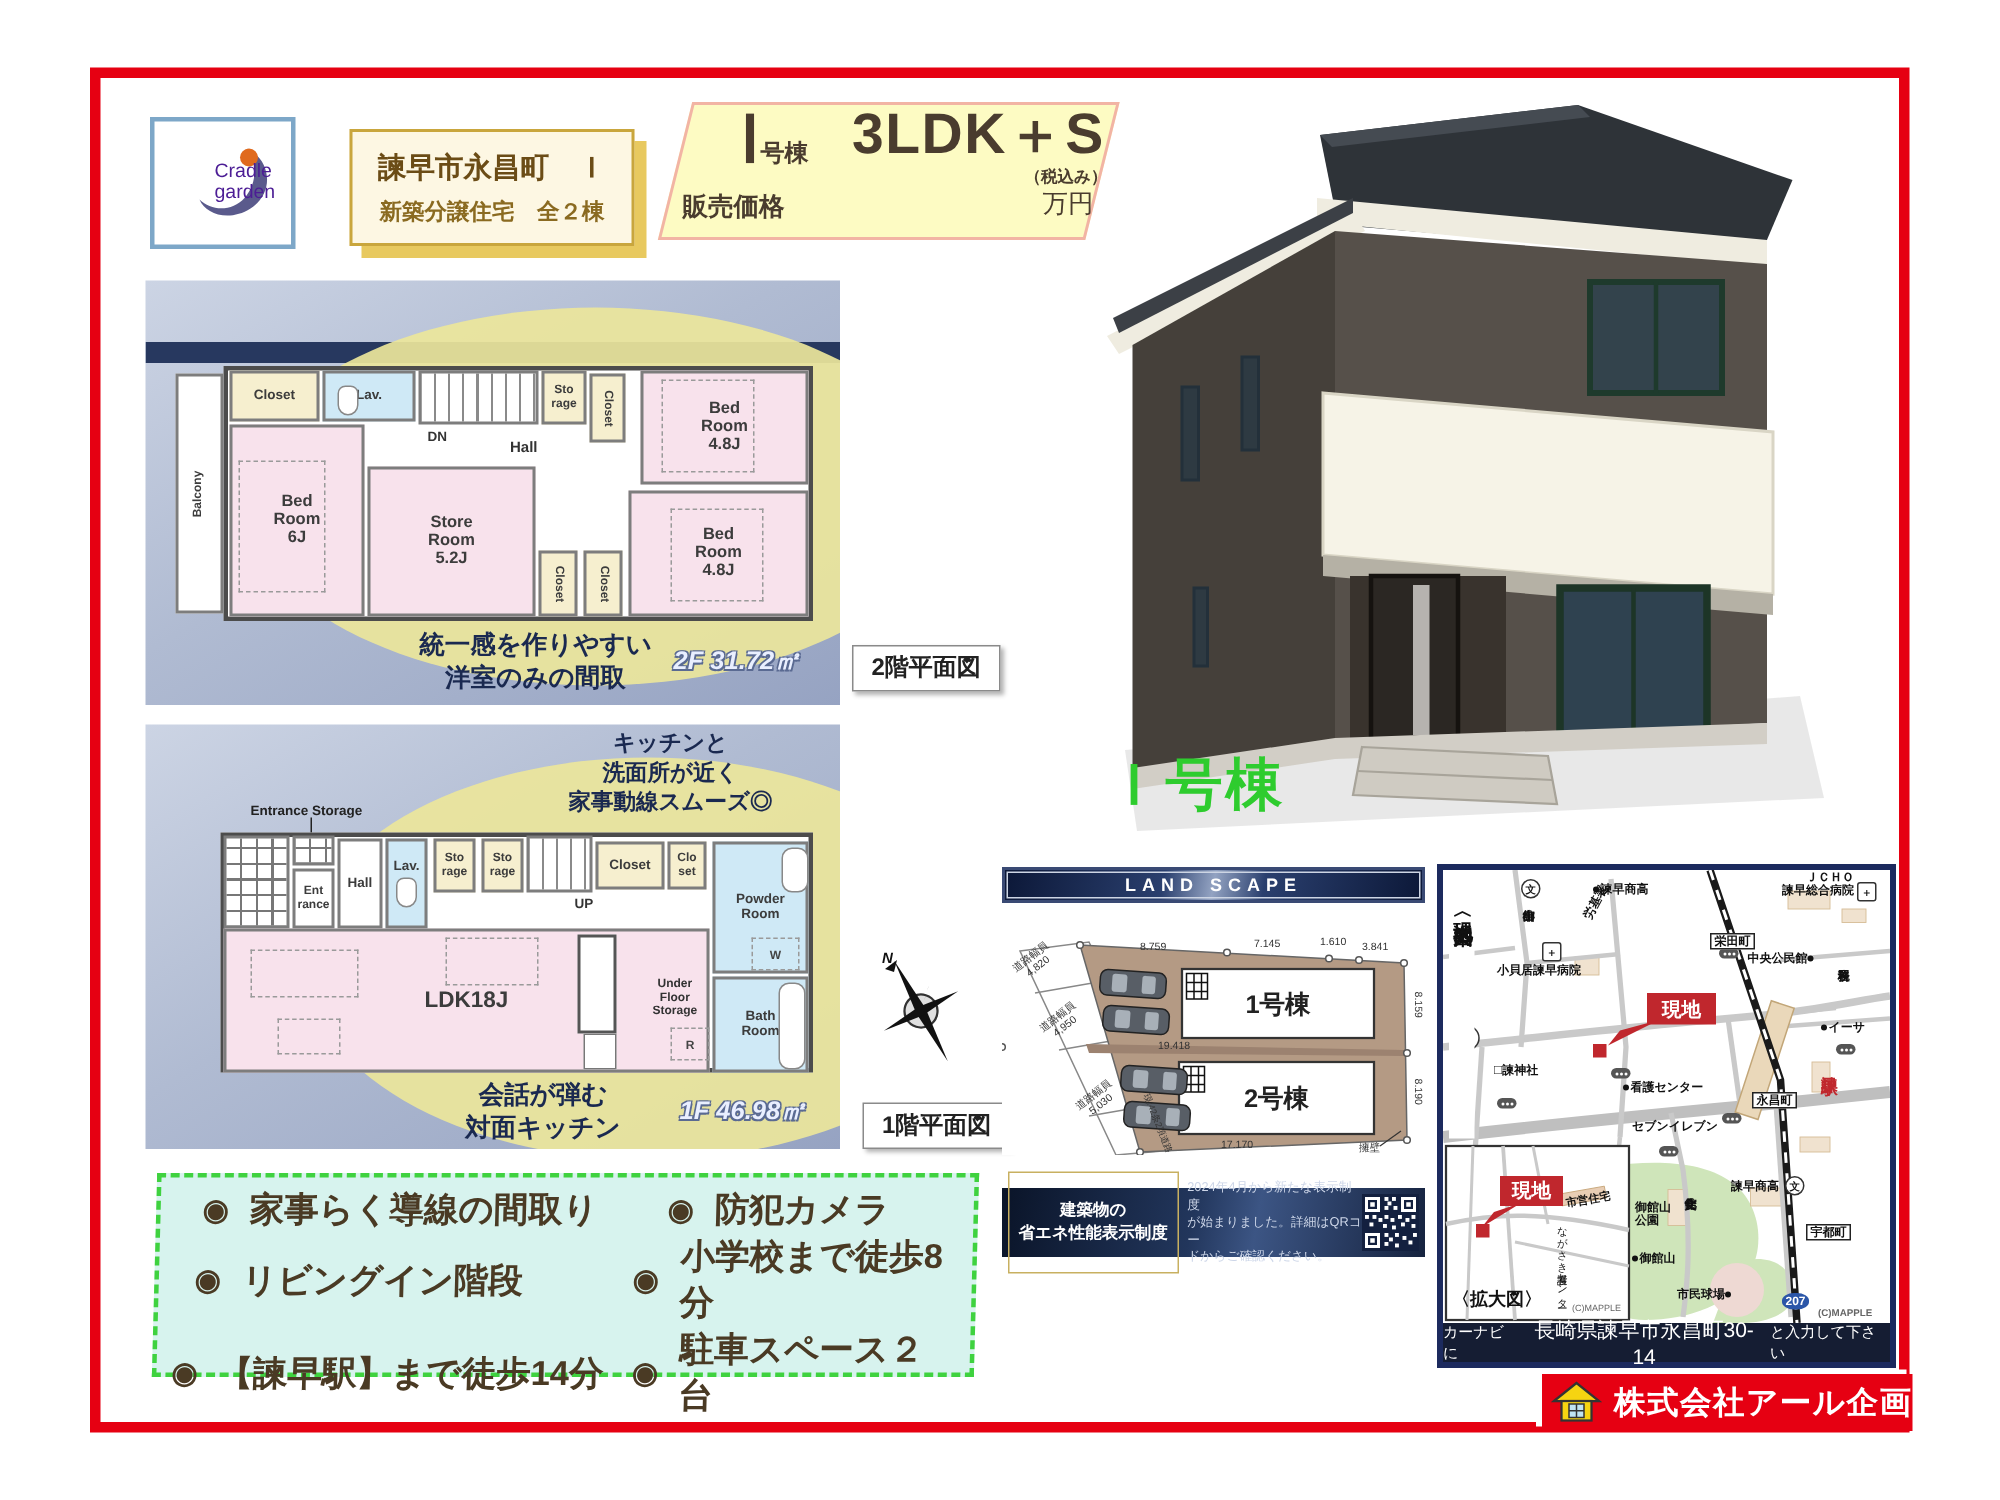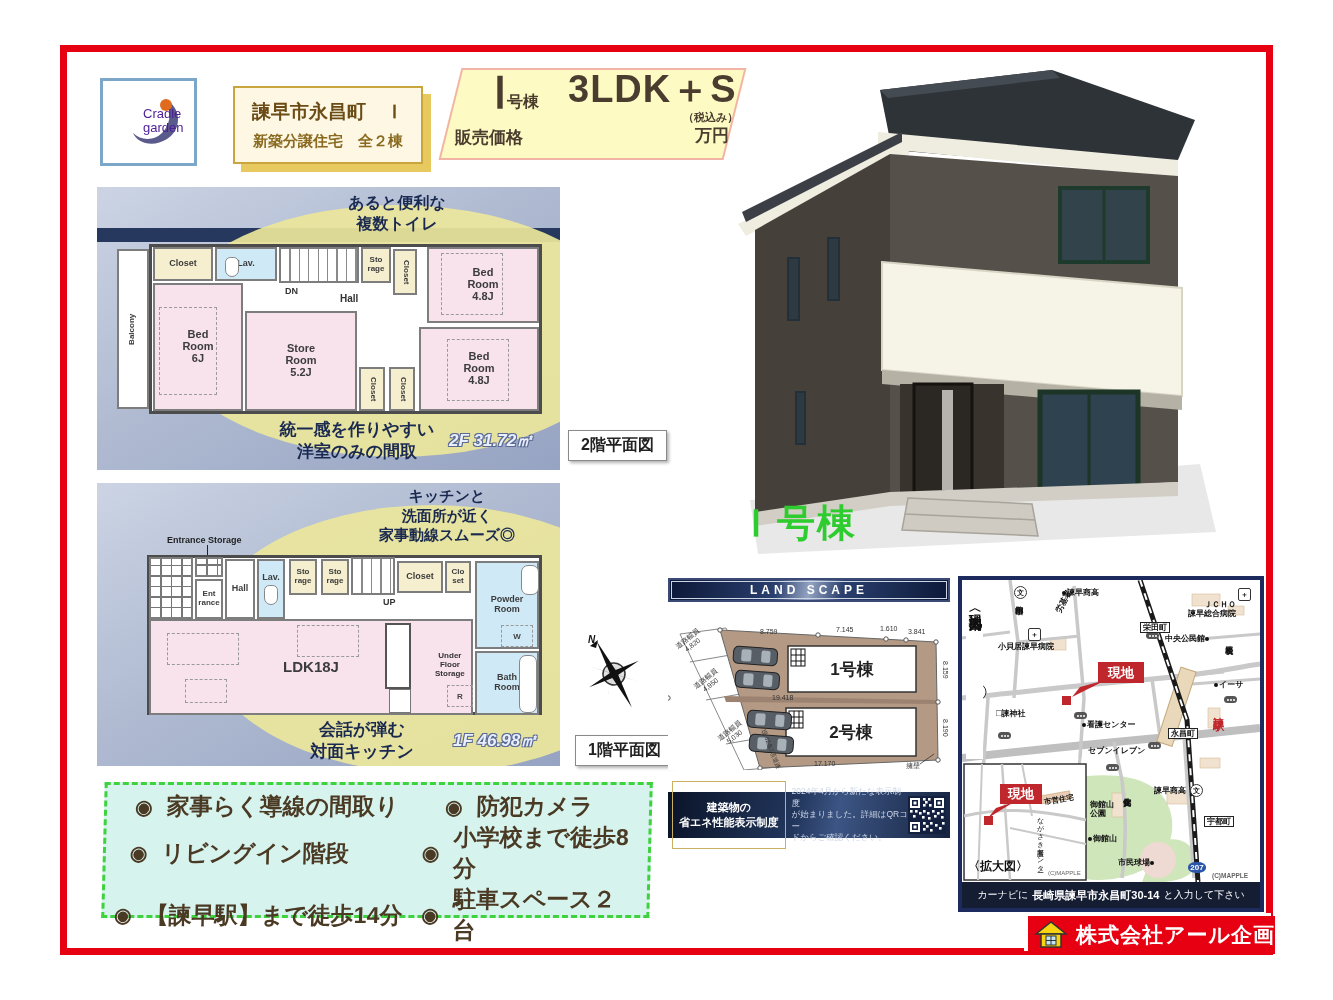--- a/index.html
+++ b/index.html
@@ -115,21 +115,21 @@
     <div class="title-l2">新築分譲住宅　全２棟</div>
   </div>
 
   <div class="price-skew"></div>
   <div class="price-content">
     <div style="position:absolute;left:22px;top:-2px;font-size:46px;font-weight:bold;">Ｉ</div>
     <div style="position:absolute;left:52px;top:28px;font-size:16px;font-weight:bold;">号棟</div>
     <div style="position:absolute;left:113px;top:0px;font-size:38px;font-weight:bold;letter-spacing:1px;">3LDK＋S</div>
     <div style="position:absolute;left:0px;top:62px;font-size:17px;font-weight:bold;">販売価格</div>
     <div style="position:absolute;left:228px;top:46px;font-size:11px;font-weight:bold;">（税込み）</div>
-    <div style="position:absolute;left:240px;top:60px;font-size:17px;font-weight:bold;">万円</div>
+    <div style="position:absolute;left:240px;top:60px;font-size:17px;font-weight:normal;">万円</div>
   </div>
 
   <svg class="abs" style="left:730px;top:62px;z-index:2;" width="508" height="500" viewBox="0 0 508 500">
     <polygon points="20,438 470,402 486,470 28,492" fill="#dcdcdc" opacity=".65"></polygon>
     <polygon points="150,28 322,8 465,58 442,112 162,88" fill="#2e3338"></polygon>
     <polygon points="150,28 322,8 330,16 158,36" fill="#454b52"></polygon>
     <polygon points="148,70 448,98 448,116 148,86" fill="#efece0"></polygon>
     <polygon points="8,162 172,78 180,92 16,174" fill="#efece0"></polygon>
     <polygon points="12,150 172,70 172,80 16,160" fill="#3c4046"></polygon>
     <polygon points="25,168 160,92 160,432 25,456" fill="#45403a"></polygon>
@@ -148,22 +148,20 @@
     <line x1="359" y1="330" x2="359" y2="432" stroke="#1d3527" stroke-width="3"></line>
     <polygon points="25,450 160,430 448,420 448,434 160,444 25,464" fill="#d2cec6"></polygon>
     <polygon points="178,436 302,442 308,474 172,468" fill="#cfcbc2" stroke="#a8a49a" stroke-width="1.5"></polygon>
     <line x1="175" y1="452" x2="305" y2="458" stroke="#a8a49a" stroke-width="1.5"></line>
   </svg>
   <div class="house-caption">Ｉ号棟</div>
 
   <div class="panel" style="left:97px;top:187px;">
     <div class="navyband" style="top:41px;"></div>
     <div class="ellipse" style="left:65px;top:18px;width:470px;height:252px;"></div>
-    <div class="callout" style="left:150px;top:6px;width:300px;font-size:16px;">あると便利な
-複数トイレ</div>
     <div class="room whitebg" style="left:20px;top:62px;width:32px;height:160px;font-size:8px;">
       <span style="transform:rotate(-90deg);">Balcony</span>
     </div>
     <div class="plan-outer" style="left:52px;top:57px;width:393px;height:170px;"></div>
     <div class="room cream" style="left:56px;top:60px;width:60px;height:34px;font-size:9px;">Closet</div>
     <div class="room lblue" style="left:118px;top:60px;width:62px;height:34px;font-size:9px;">
       <span class="toilet" style="left:8px;top:8px;"></span>
       <span>Lav.</span>
     </div>
     <div class="room whitebg stairs" style="left:182px;top:60px;width:80px;height:36px;"></div>
@@ -471,21 +469,21 @@
       <line x1="16" y1="104" x2="16" y2="120" stroke="#333" stroke-width="2"></line>
     </svg>
 
     <div class="map-label" style="left:4px;top:6px;font-size:13px;background:#fff;padding:2px 1px;z-index:6;">
       <span class="vrt" style="height:150px;letter-spacing:1px;">〈現地案内図〉</span>
     </div>
     <div class="sicon" style="left:52px;top:6px;">文</div>
     <div class="map-label vrt" style="left:52px;top:20px;height:56px;font-size:8px;">御館山小</div>
     <div class="map-label" style="left:100px;top:8px;"><span class="poi-dot"></span><span>諫早商高</span></div>
     <div class="map-label" style="left:92px;top:30px;transform:rotate(-62deg);transform-origin:left top;">労基署</div>
-    <div class="map-label" style="left:212px;top:20px;text-align:right;width:62px;">ＪＣＨＯ
+    <div class="map-label" style="left:212px;top:0;text-align:right;width:62px;">ＪＣＨＯ
 諫早総合病院</div>
     <div class="sicon" style="left:276px;top:8px;border-radius:2px;">＋</div>
     <div class="map-label boxed" style="left:178px;top:42px;">栄田町</div>
     <div class="map-label" style="left:203px;top:54px;"><span>中央公民館</span><span class="poi-dot"></span></div>
     <div class="sicon" style="left:66px;top:48px;border-radius:2px;">＋</div>
     <div class="map-label" style="left:36px;top:62px;">小貝居諫早病院</div>
     <div class="map-label vrt" style="left:262px;top:60px;height:34px;font-size:8px;">税務署</div>
     <div class="map-label" style="left:252px;top:100px;"><span class="poi-dot"></span><span>イーサ</span></div>
     <div class="map-label vrt" style="left:250px;top:128px;height:48px;font-size:11px;color:#c0272d;letter-spacing:2px;z-index:6;">諫早駅</div>
     <div class="map-label" style="left:34px;top:128px;"><span style="font-size:9px;">□</span><span>諫神社</span></div>
@@ -544,21 +542,21 @@
         <i></i>
       </div>
     <div class="busstop" style="left:144px;top:184px;">
         <i></i>
         <i></i>
         <i></i>
       </div>
 
     <div class="map-navi">
       <span style="font-size:10px;">カーナビに</span>
-      <span style="font-size:11px;font-weight:bold;">長崎県諫早市永昌町30-14</span>
+      <span style="font-size:14px;font-weight:normal;text-align:center;">長崎県諫早市永昌町30-14</span>
       <span style="font-size:10px;">と入力して下さい</span>
     </div>
   </div>
 
   <div class="company">
     <svg width="34" height="30" viewBox="0 0 34 30" style="margin-left:6px;">
       <polygon points="2,14 17,2 32,14" fill="#f6d411" stroke="#333" stroke-width="1.5"></polygon>
       <rect x="7" y="14" width="20" height="13" fill="#f6d411" stroke="#333" stroke-width="1.5"></rect>
       <rect x="12" y="16" width="10" height="9" fill="#bfe3f2" stroke="#333" stroke-width="1"></rect>
       <line x1="17" y1="16" x2="17" y2="25" stroke="#333" stroke-width="1"></line>

